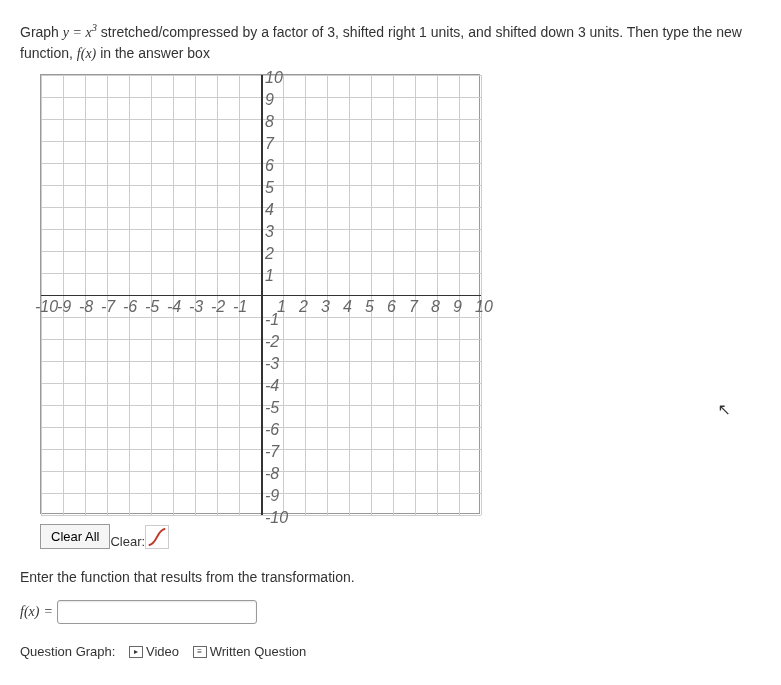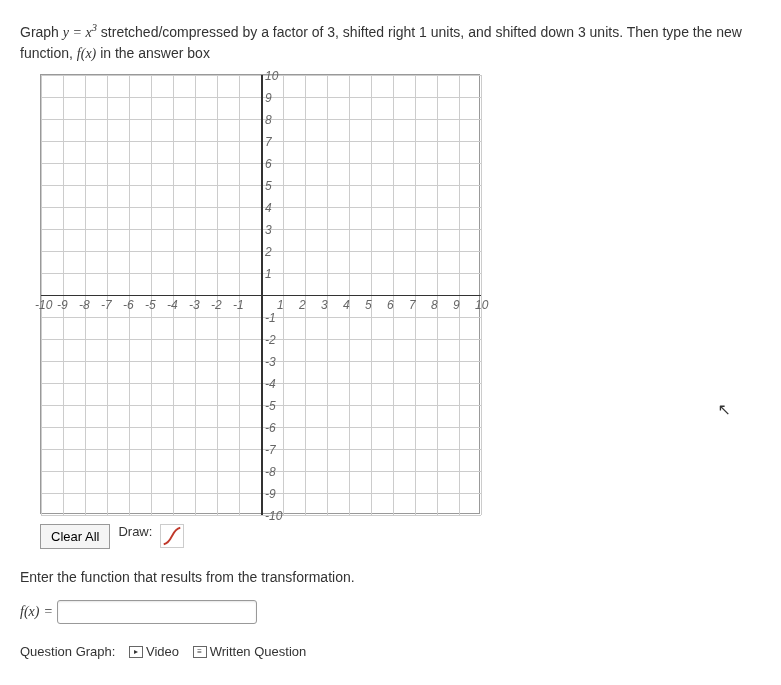--- a/index.html
+++ b/index.html
@@ -32,29 +32,28 @@
     .grid-line {
       position: absolute;
       background: #ccc;
     }
     .axis-line {
       position: absolute;
       background: #333;
     }
     .axis-label {
       position: absolute;
-      font-size: 12px;
+      font-size: 16px;
       color: #666;
       font-style: italic;
     }
     .graph-controls {
       margin: 8px 0 20px 20px;
       display: flex;
-      align-items: flex-start;
-      gap: 8px;
+      align-items: flex-end;
     }
     .btn-clear {
       border: 1px solid #999;
       background: #f5f5f5;
       padding: 4px 10px;
       font-size: 13px;
       cursor: pointer;
     }
     .draw-label {
       font-size: 13px;
@@ -205,21 +204,21 @@
       <div class="axis-label" style="top: 82px; left: 224px;">6</div>
       <div class="axis-label" style="top: 60px; left: 224px;">7</div>
       <div class="axis-label" style="top: 38px; left: 224px;">8</div>
       <div class="axis-label" style="top: 16px; left: 224px;">9</div>
       <div class="axis-label" style="top: -6px; left: 224px;">10</div>
     </div>
 </div>
 
 <div class="graph-controls">
   <button class="btn-clear">Clear All</button>
-  <span class="draw-label">Draw:</span>
+  <span class="draw-label">Clear:</span>
   <span class="curve-icon">
     <svg viewBox="0 0 24 24">
         <path d="M3 21 Q 8 20 12 12 Q 16 4 21 3" stroke="#c0392b" stroke-width="2" fill="none"></path>
       </svg>
   </span>
 </div>
 
 <div class="instruction">Enter the function that results from the transformation.</div>
 
 <div class="answer-row">

